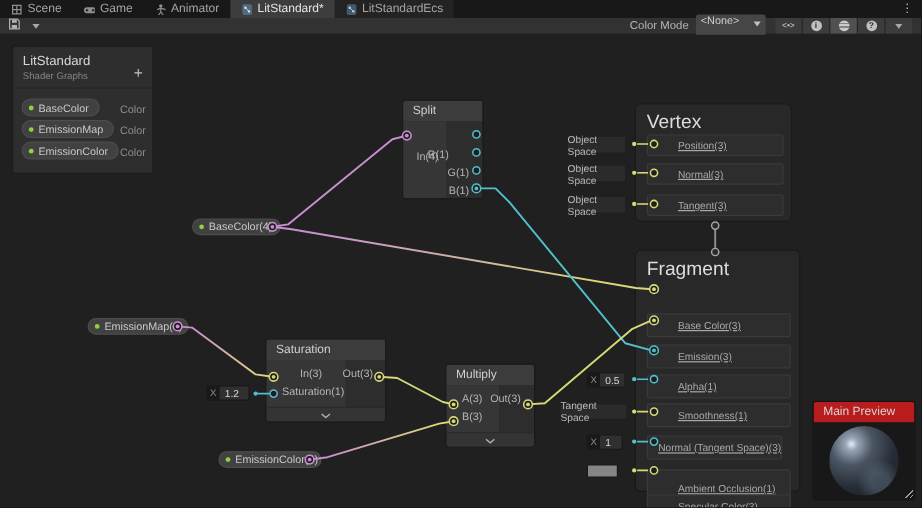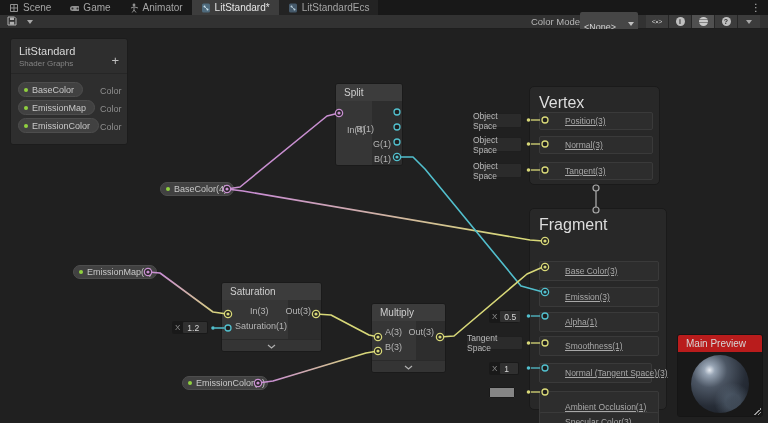--- a/index.html
+++ b/index.html
@@ -13,22 +13,22 @@
   .tabbar { position:absolute; left:0; top:0; width:768px; height:15px; background:#181818; display:flex; align-items:stretch; }
   .tab { display:flex; align-items:center; gap:4px; padding:0 9px; color:#a5a5a5; font-size:10px; white-space:nowrap; }
   .tab.doc { background:#232323; }
   .tab.active { background:#3d3d3d; color:#e6e6e6; }
   .kebab { margin-left:auto; color:#bbb; font-size:10px; padding:0 7px; display:flex; align-items:center; }
   .tabicon { display:inline-flex; width:10px; height:10px; }
   
   .toolbar { position:absolute; left:0; top:15px; width:768px; height:14px; background:#323232; border-bottom:1px solid #1e1e1e; display:flex; align-items:center; padding:0 4px; }
   .tbtn { height:12px; min-width:16px; display:flex; align-items:center; justify-content:center; border-radius:2px; margin-right:2px; }
   .caret { width:0; height:0; border-left:3px solid transparent; border-right:3px solid transparent; border-top:4px solid #a8a8a8; }
-  .cm-label { margin-left:auto; color:#b6b6b6; font-size:9.5px; }
-  .dropdown { width:58px; height:11px; background:#464646; border-radius:2px; display:flex; align-items:flex-start; padding:10px 4px; color:#d2d2d2; font-size:9px; margin-right:8px; }
+  .cm-label { margin-left:auto; color:#b6b6b6; font-size:9.5px; padding-right:6px; }
+  .dropdown { width:58px; height:11px; background:#464646; border-radius:2px; display:flex; align-items:flex-end; padding:10px 4px; color:#d2d2d2; font-size:9px; margin-right:8px; }
   .dropdown .caret { margin-left:auto; border-top-color:#c0c0c0; }
   .btngroup { display:flex; gap:1px; background:#262626; border-radius:2px; margin-right:4px; }
   .gbtn { width:22px; height:13px; background:#3c3c3c; display:flex; align-items:center; justify-content:center; color:#c8c8c8; font-size:7px; }
   .gbtn.on { background:#505050; }
   .circ-ic { width:9px; height:9px; border-radius:50%; background:#bfbfbf; color:#2e2e2e; font-size:7px; font-weight:bold; display:flex; align-items:center; justify-content:center; line-height:1; }
   .sphere-ic { width:9px; height:9px; border-radius:50%; background:linear-gradient(#cacaca 0 2px,#848484 2px 3px,#cacaca 3px 5px,#848484 5px 6px,#cacaca 6px); }
   
   .graph { position:absolute; left:0; top:29px; width:768px; height:394px; background:#202020; }
   .abs { position:absolute; }
   
@@ -291,21 +291,21 @@
         </div>
       <div class="ctx-row" style="left:9px; top:78px;  width:120px; height:20px;">
           <span class="plabel">Emission(3)</span>
         </div>
       <div class="ctx-row" style="left:9px; top:103px; width:120px; height:20px;">
           <span class="plabel">Alpha(1)</span>
         </div>
       <div class="ctx-row" style="left:9px; top:127px; width:120px; height:20px;">
           <span class="plabel">Smoothness(1)</span>
         </div>
-      <div class="ctx-row" style="left:9px; top:154px; width:113px; height:20px;">
+      <div class="ctx-row" style="left:9px; top:154px; width:113px; height:20px;justify-content:flex-end;">
           <span class="plabel">Normal (Tangent Space)(3)</span>
         </div>
       <div class="ctx-row" style="left:9px; top:182px; width:120px; height:31px;">
           <span class="plabel">Ambient Occlusion(1)</span>
         </div>
       <div class="ctx-row" style="left:9px; top:203px; width:120px; height:20px;">
           <span class="plabel">Specular Color(3)</span>
         </div>
     </div>
 

